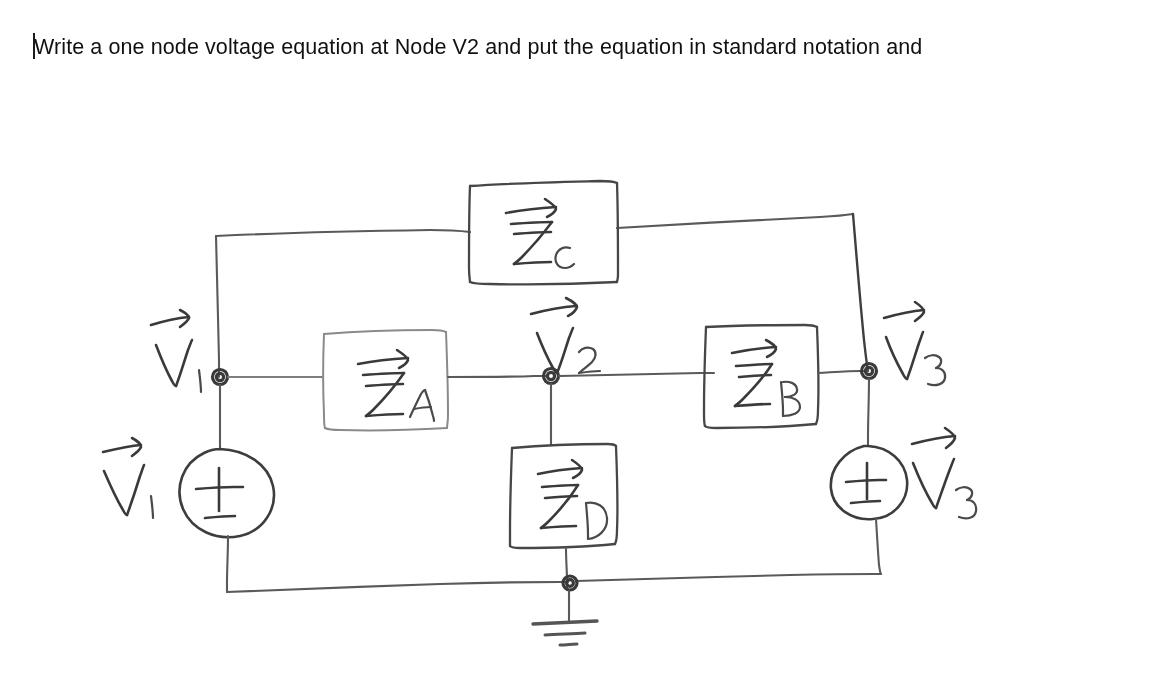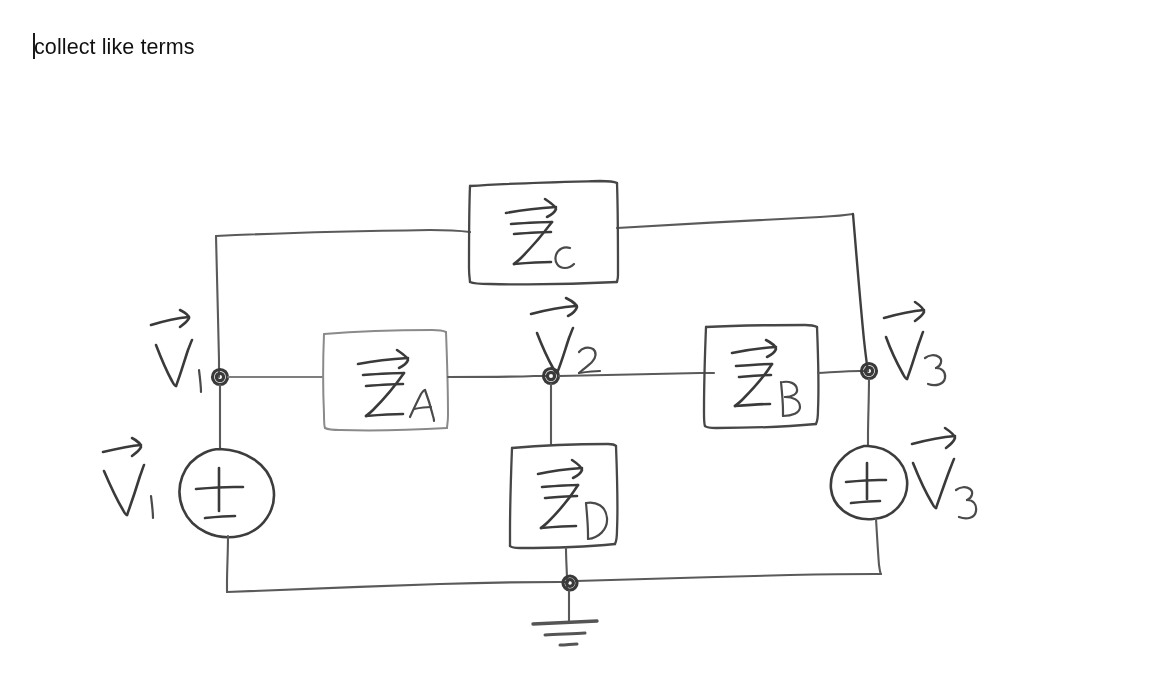--- a/index.html
+++ b/index.html
@@ -65,21 +65,21 @@
   .srcline   { stroke-width: 2.6; stroke: #3d3d3d; }
   .glyph     { stroke-width: 2.6; stroke: #3a3a3a; }
   .glyph-thin{ stroke-width: 2.2; stroke: #4a4a4a; }
   .node-dot  { fill: none; stroke: #3a3a3a; stroke-width: 3.2; }
   .gnd       { stroke: #555555; stroke-linecap: round; }
 </style>
 </head>
 <body>
 
 <div id="prompt-block">
-  <div class="line">collect like terms</div>
+  <div class="line">Write a one node voltage equation at Node V2 and put the equation in standard notation and</div>
 </div>
 <div id="text-caret"></div>
 
 <div id="circuit-canvas">
 <svg width="1162" height="676" viewBox="0 0 1162 676" xmlns="http://www.w3.org/2000/svg">
 
   <g>
     <path class="hand-stroke wire" d="M216,236 C 280,233 360,231 430,230 C 450,230 462,231 470,232"></path>
   </g>
   <g>

